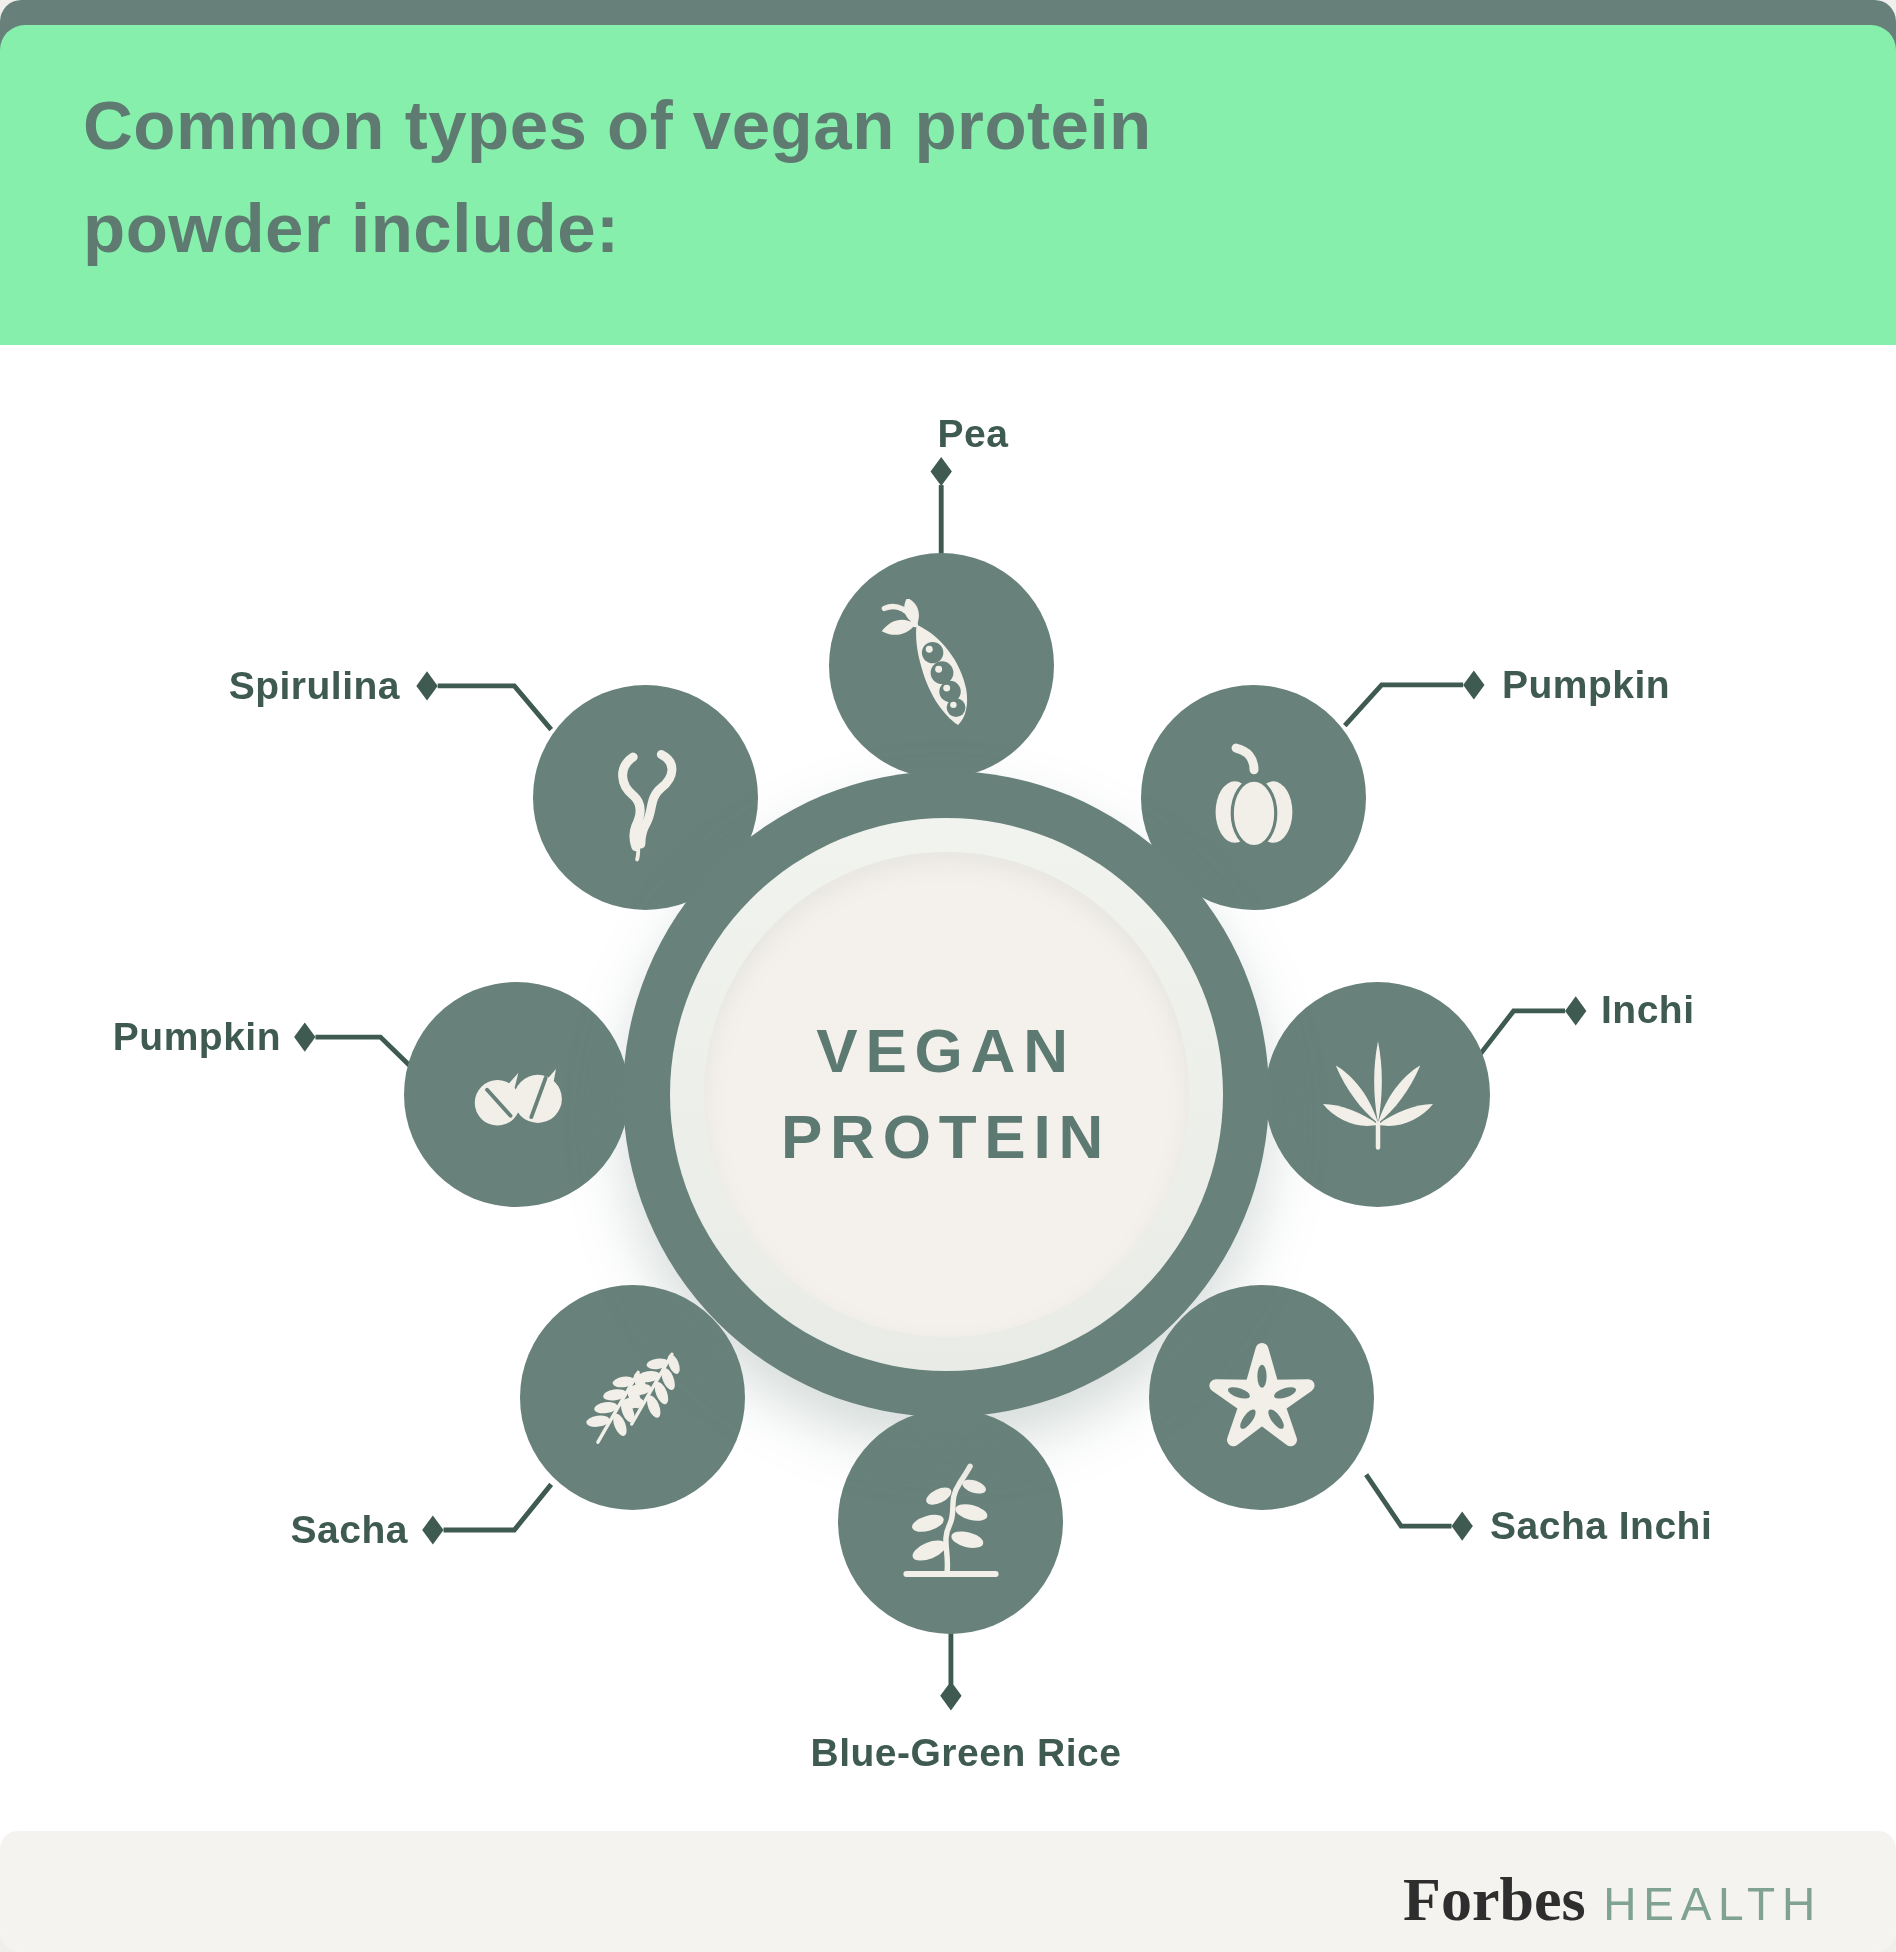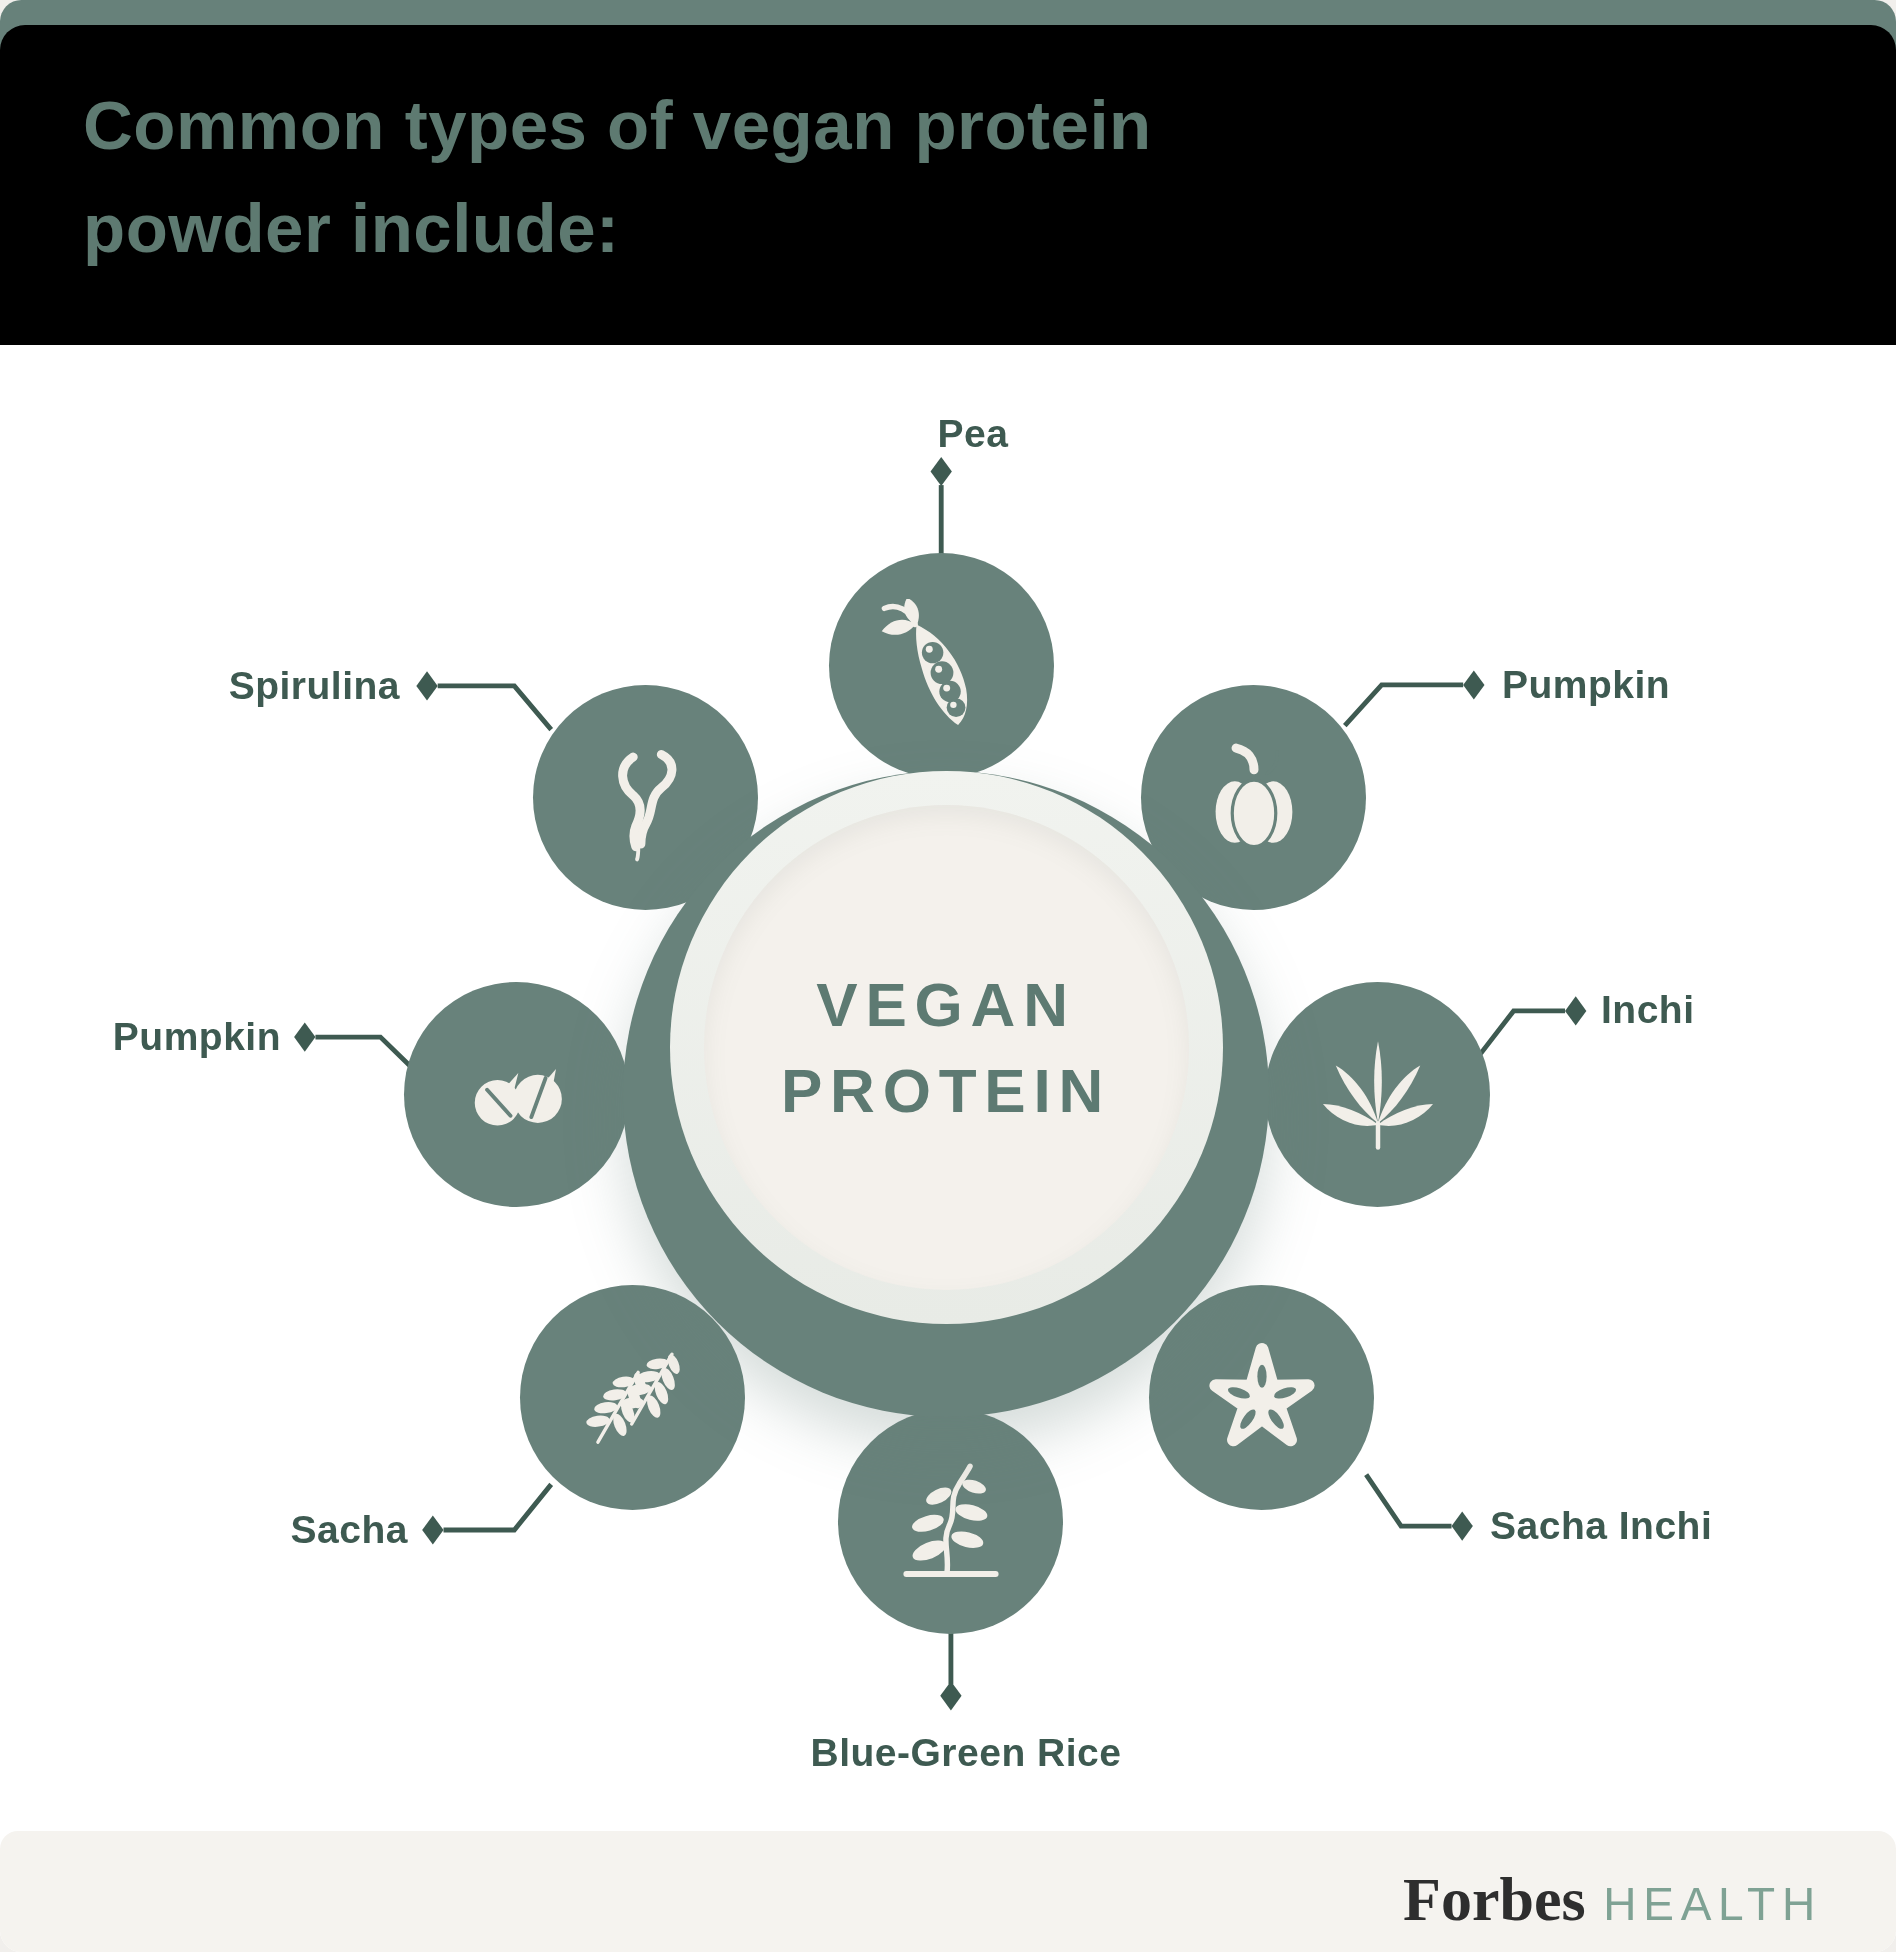--- a/index.html
+++ b/index.html
@@ -12,21 +12,21 @@
     font-family:"Liberation Sans", sans-serif;
   }
   
   .topbar{
     position:absolute;top:0;left:0;right:0;height:68px;
     background:#67817A;
   }
   
   .header{
     position:absolute;top:25px;left:0;right:0;height:320px;
-    background:#000000;
+    background:#86efac;
     border-radius:25px 25px 0 0;
   }
   .title{
     margin:0;
     padding:49px 78px 0 83px;
     font-size:69px;
     line-height:103px;
     font-weight:700;
     letter-spacing:0.5px;
     color:#5E7A71;
@@ -51,21 +51,21 @@
     background:#68827B;
     display:flex;align-items:center;justify-content:center;
     z-index:2;
   }
   
   .wheel{
     position:absolute;left:623px;top:771px;width:646px;height:646px;
     border-radius:50%;
     background:#68827B;
     box-shadow:0 29px 58px rgba(104,130,122,.28);
-    display:flex;justify-content:center;
+    display:flex;align-items:center;justify-content:center;
     z-index:3;
   }
   .wheel-light{
     width:553px;height:553px;border-radius:50%;
     background:linear-gradient(180deg,#F1F3EF 0%,#E8EBE6 100%);
     display:flex;align-items:center;justify-content:center;
   }
   .wheel-inner{
     width:485px;height:485px;border-radius:50%;
     background:#F4F1EC;

